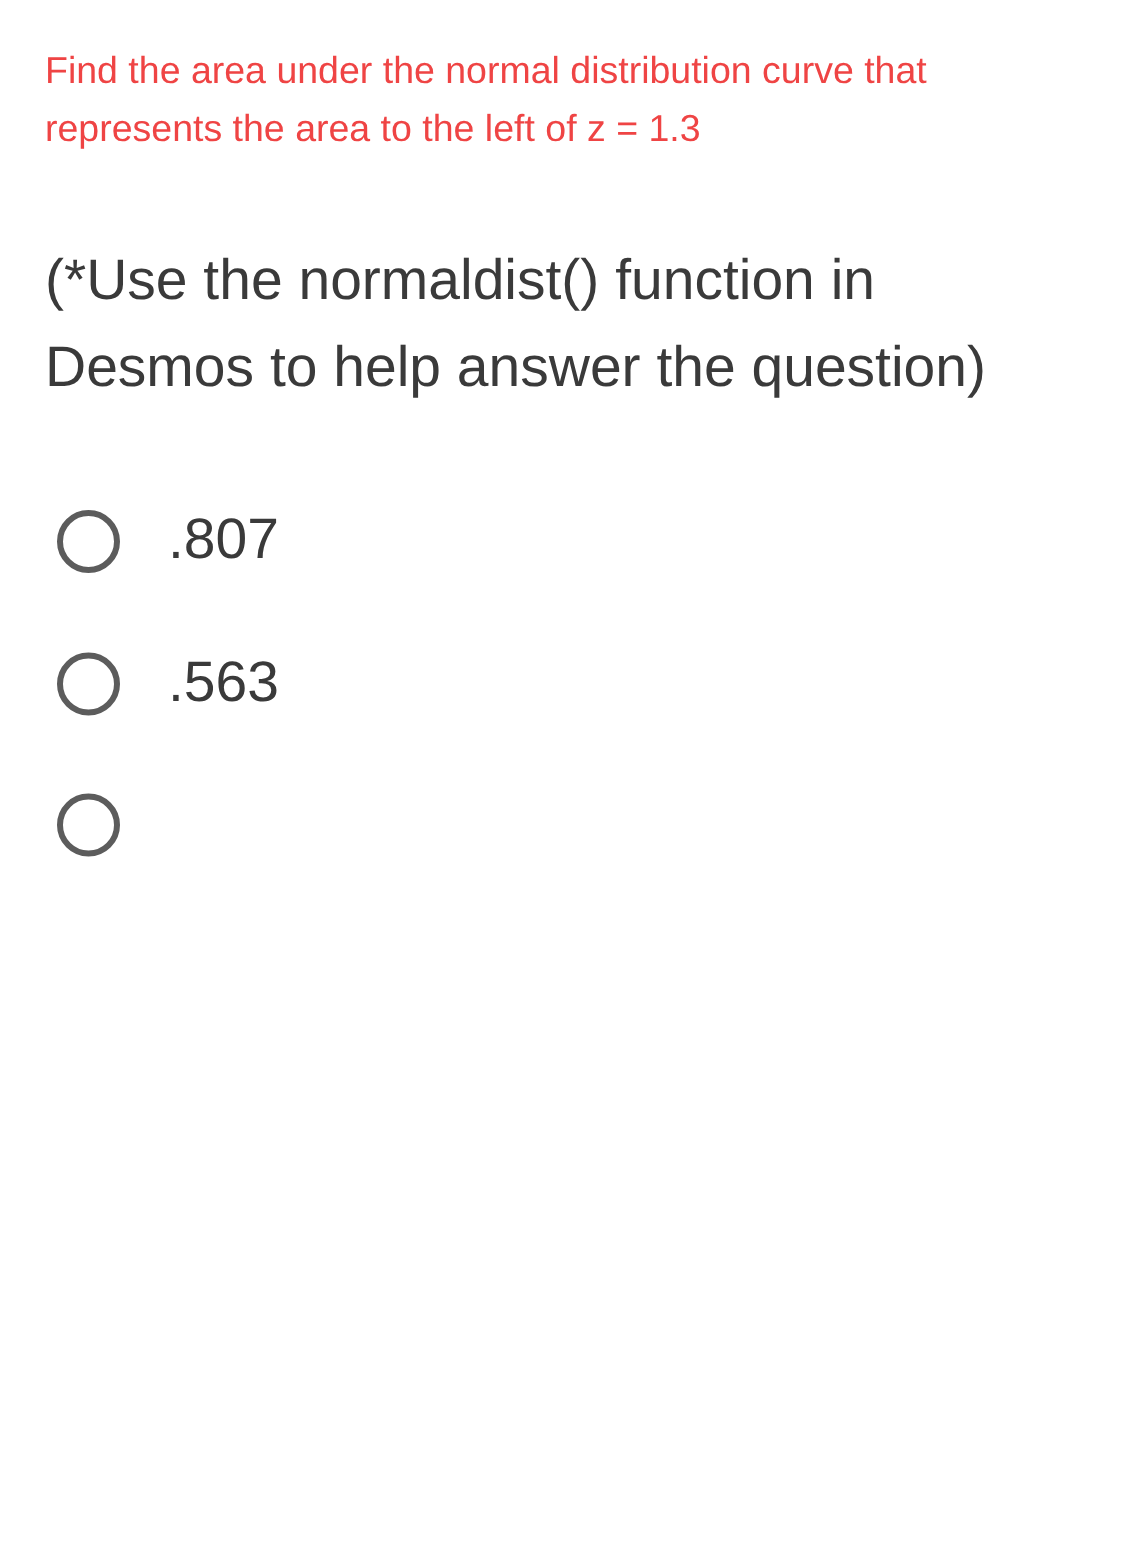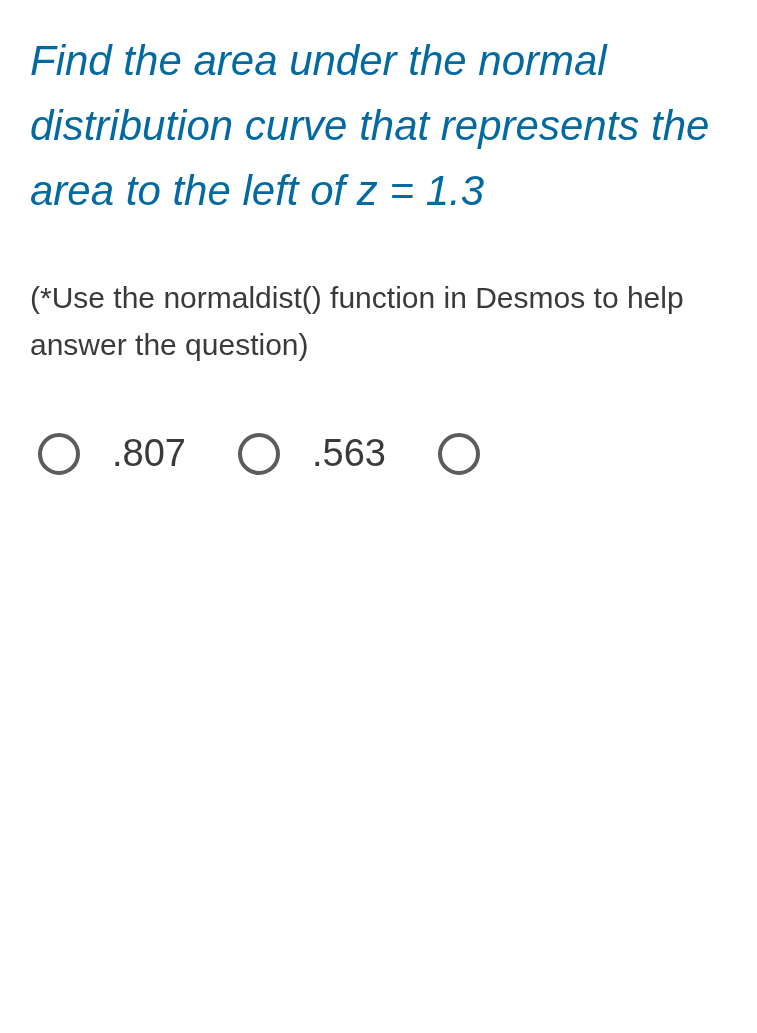--- a/index.html
+++ b/index.html
@@ -9,35 +9,34 @@
     }
     body {
       font-family: Arial, Helvetica, sans-serif;
       background: #ffffff;
       width: 757px;
       height: 1033px;
       padding: 28px 30px;
       color: #3a3a3a;
     }
     .question-text {
-      font-size: 42px;
+      font-size: 25px;
       line-height: 1.55;
-      color: #0369a1;
+      color: #ef4444;
       margin-bottom: 52px;
-      font-style: italic;
     }
     .hint-text {
-      font-size: 30px;
+      font-size: 38px;
       line-height: 1.55;
       color: #3a3a3a;
       margin-bottom: 64px;
     }
     .options {
       display: flex;
-      flex-direction: row;
+      flex-direction: column;
       gap: 52px;
       padding-left: 8px;
     }
     .option {
       display: flex;
       align-items: center;
       gap: 32px;
       cursor: pointer;
     }
     .radio-circle {

